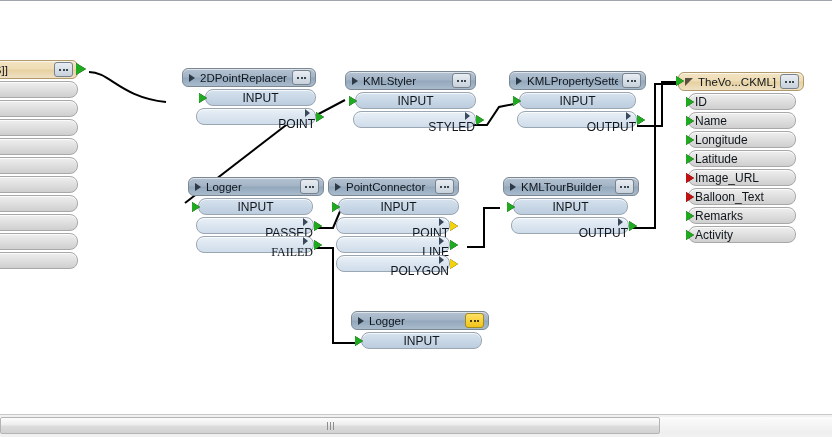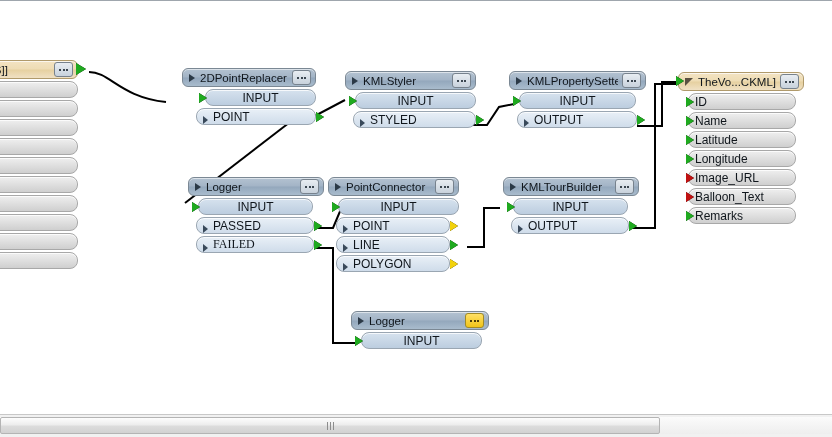--- a/index.html
+++ b/index.html
@@ -88,20 +88,21 @@
     box-shadow: inset 0 1px 0 rgba(255,255,255,.75);
   }
   .port.in {
     background: linear-gradient(to bottom, #d6e2ee, #bccddf);
     justify-content: center;
     padding: 0 6px;
   }
   .port.out {
     background: linear-gradient(to bottom, #e9f0f7, #cfdcea);
     padding-left: 6px;
+    flex-direction: column;
   }
   .port.grey {
     background: linear-gradient(to bottom, #efefef, #cfcfcf);
     border: 1px solid #a8a8a8;
     padding-left: 10px;
   }
   .port-tri {
     width: 0; height: 0; margin-right: 5px; flex: 0 0 auto;
     border-top: 4px solid transparent;
     border-bottom: 4px solid transparent;
@@ -377,37 +378,41 @@
     <div class="port grey">
       <span class="arrow left small sl"></span>
       <span>ID</span>
     </div>
     <div class="port grey">
       <span class="arrow left small sl"></span>
       <span>Name</span>
     </div>
     <div class="port grey">
       <span class="arrow left small sl"></span>
+      <span>Longitude</span>
+    </div>
+    <div class="port grey">
+      <span class="arrow left small sl"></span>
       <span>Latitude</span>
-    </div>
-    <div class="port grey">
-      <span class="arrow left small sl"></span>
-      <span>Longitude</span>
     </div>
     <div class="port grey">
       <span class="arrow left small sl red"></span>
       <span>Image_URL</span>
     </div>
     <div class="port grey">
       <span class="arrow left small sl red"></span>
       <span>Balloon_Text</span>
     </div>
     <div class="port grey">
       <span class="arrow left small sl"></span>
       <span>Remarks</span>
+    </div>
+    <div class="port grey">
+      <span class="arrow left small sl"></span>
+      <span>Activity</span>
     </div>
   </div>
 
   <div id="scroll-area">
     <div id="scroll-track"></div>
     <div id="scroll-thumb">
       <span id="scroll-grip">
           <i></i>
           <i></i>
           <i></i>

